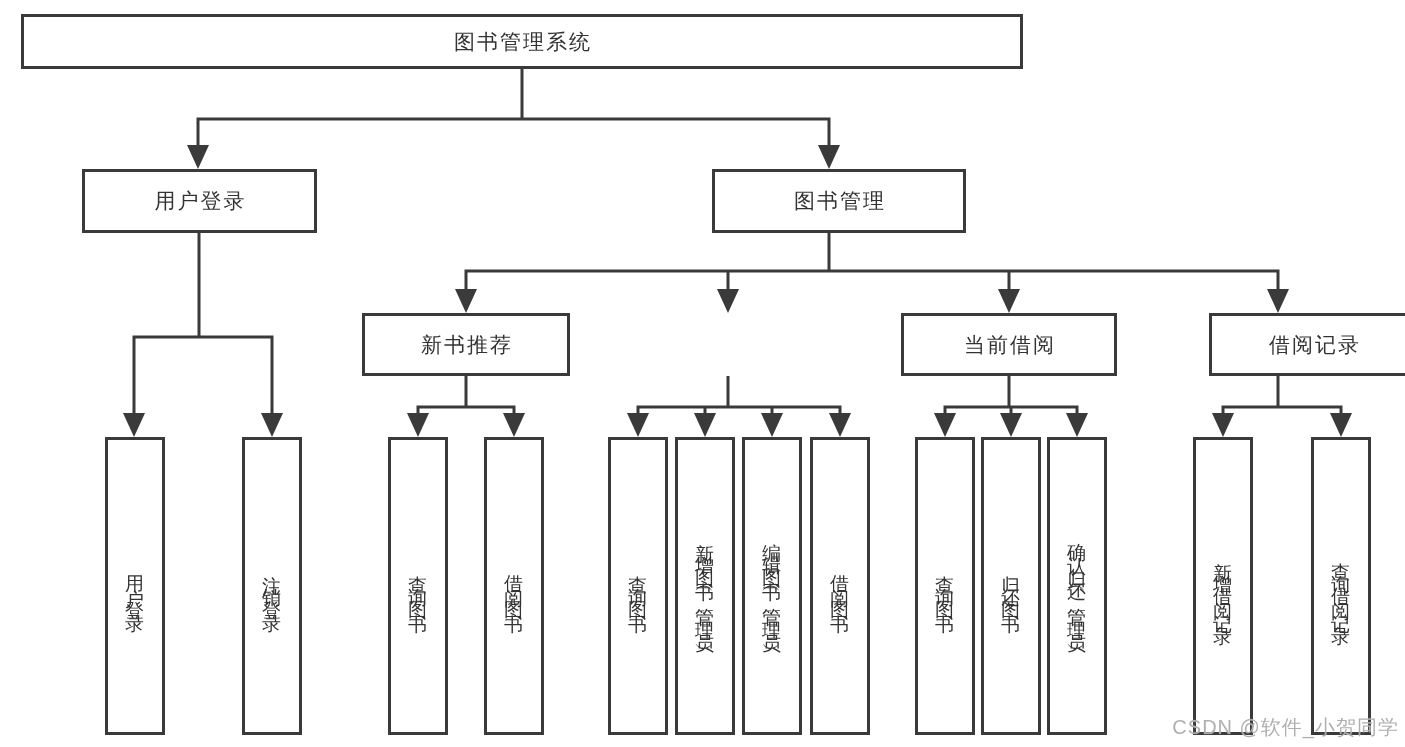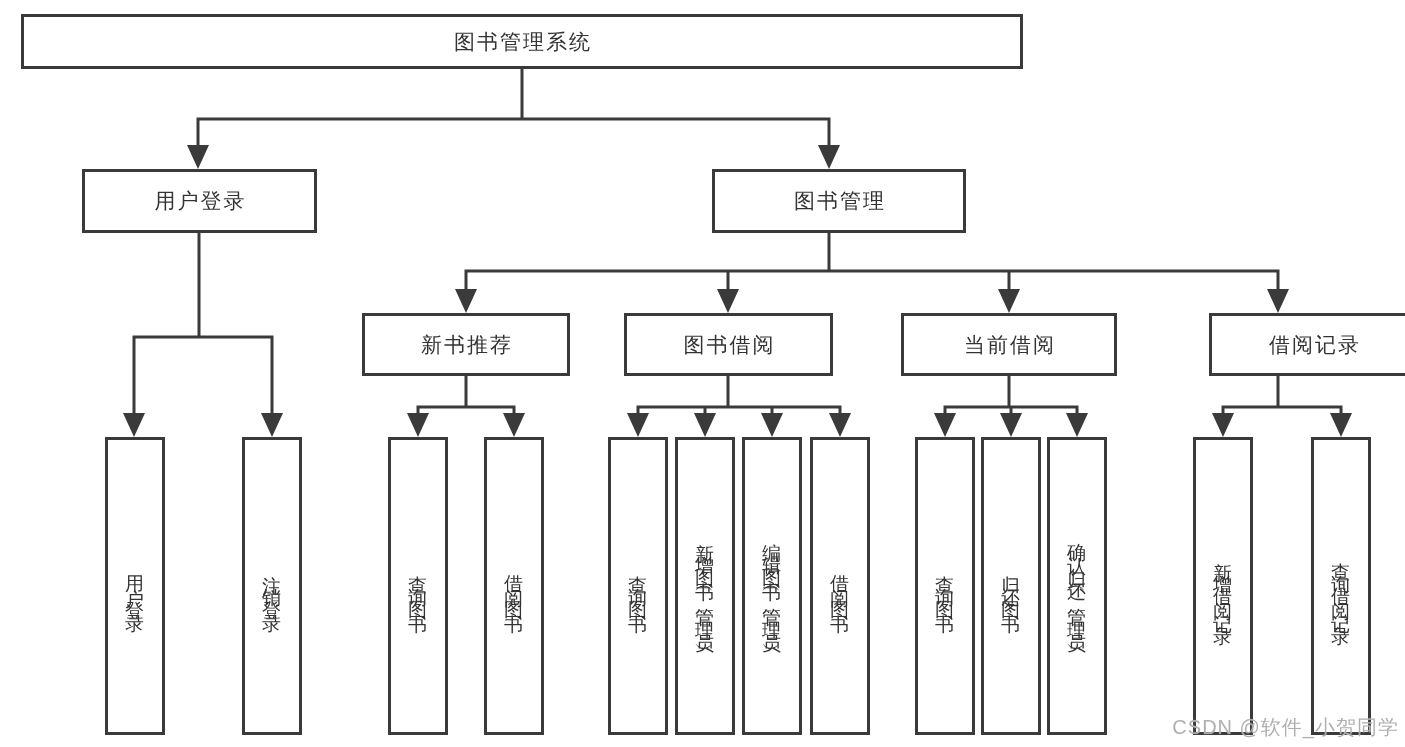--- a/index.html
+++ b/index.html
@@ -114,21 +114,20 @@
       <polygon points="1330,413 1352,413 1341,437"></polygon>
     </g>
   </svg>
 
   <div class="node h" id="node-root">图书管理系统</div>
 
   <div class="node h" id="node-user-login">用户登录</div>
   <div class="node h" id="node-book-mgmt">图书管理</div>
 
   <div class="node h" id="node-new-book">新书推荐</div>
-  <div class="node h" id="node-book-borrow">图书借阅</div>
   <div class="node h" id="node-current-borrow">当前借阅</div>
   <div class="node h" id="node-borrow-record">借阅记录</div>
 
   <div class="node v leaf" id="leaf-user-login">用户登录</div>
   <div class="node v leaf" id="leaf-logout">注销登录</div>
 
   <div class="node v leaf" id="leaf-query-book-1">查询图书</div>
   <div class="node v leaf" id="leaf-borrow-book-1">借阅图书</div>
 
   <div class="node v leaf" id="leaf-query-book-2">查询图书</div>

